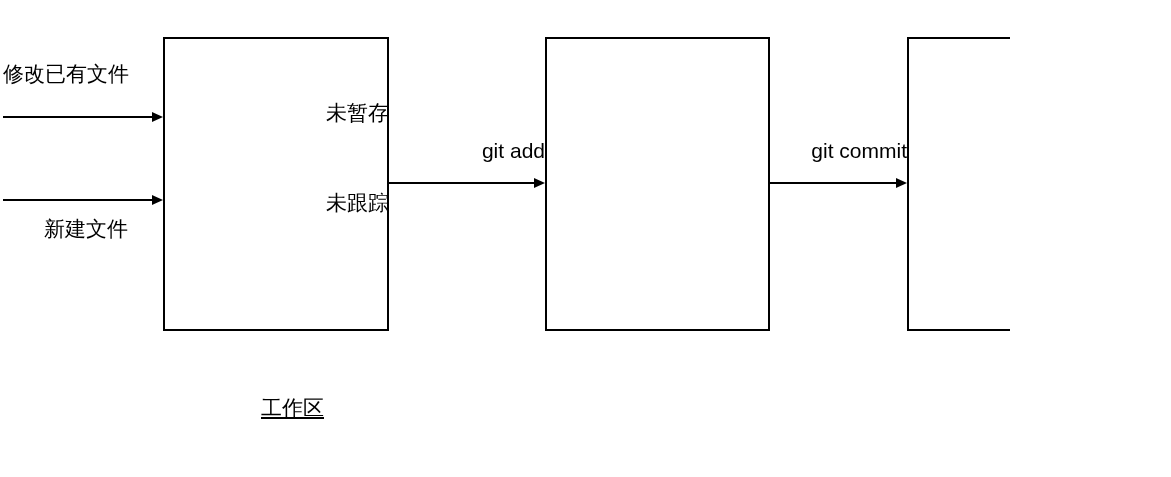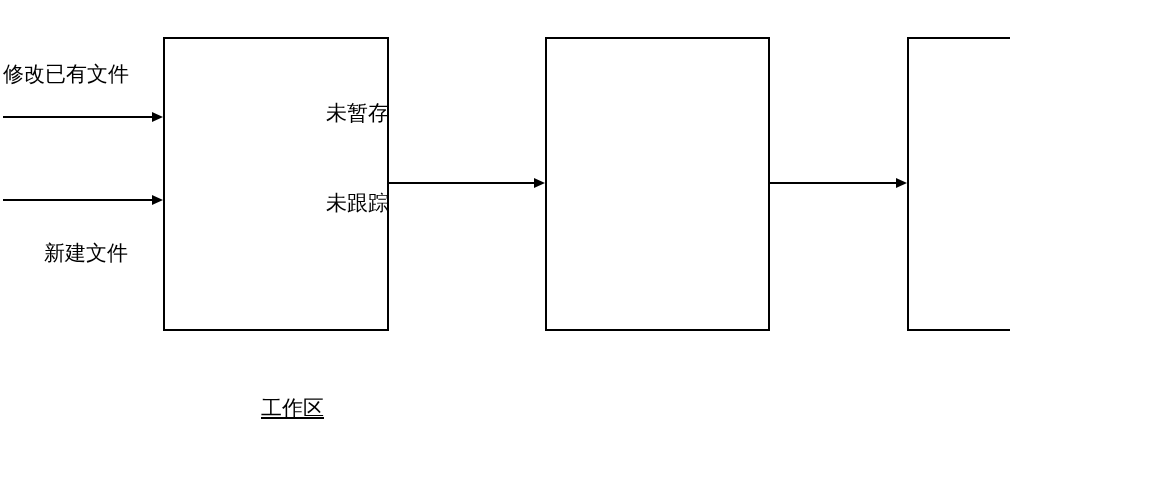--- a/index.html
+++ b/index.html
@@ -22,21 +22,21 @@
     background: #ffffff;
   }
   .box1 { left: 163px; width: 226px; }
   .box2 { left: 545px; width: 225px; }
   .box3 { left: 907px; width: 225px; }
 
   .txt { position: absolute; white-space: nowrap; line-height: 1.15; }
   .center { text-align: right; }
 
   .modify-label   { left: 3px;   top: 62px;  }
-  .newfile-label  { left: 44px;  top: 241px; }
+  .newfile-label  { left: 44px;  top: 217px; }
   .unstaged       { left: 163px; top: 101px; width: 226px; }
   .untracked      { left: 163px; top: 191px; width: 226px; }
   .newfiletxt     { left: 907px; top: 172px; width: 225px; }
   .git-add-label  { left: 389px; top: 139px; width: 156px; }
   .git-commit-lbl { left: 769px; top: 139px; width: 138px; }
   .caption1       { left: 184px; top: 396px; width: 140px; text-decoration: underline; }
   .caption2       { left: 583px; top: 396px; width: 140px; }
   .caption3       { left: 940px; top: 396px; width: 140px; }
 
   .arrow {
@@ -79,25 +79,27 @@
 
   <div class="box box1"></div>
   <div class="box box2"></div>
   <div class="box box3"></div>
 
   <div class="txt center unstaged">未暂存</div>
 
   <div class="txt center untracked">未跟踪</div>
 
 
+  <div class="txt center git-add-label">git add</div>
 
   <div class="arrow arrow-git-add">
     <span class="head"></span>
   </div>
 
+  <div class="txt center git-commit-lbl">git commit</div>
 
   <div class="arrow arrow-git-cmt">
     <span class="head"></span>
   </div>
 
   <div class="txt center caption1">工作区</div>
 
 
   <div class="txt center caption3">仓库</div>
 

